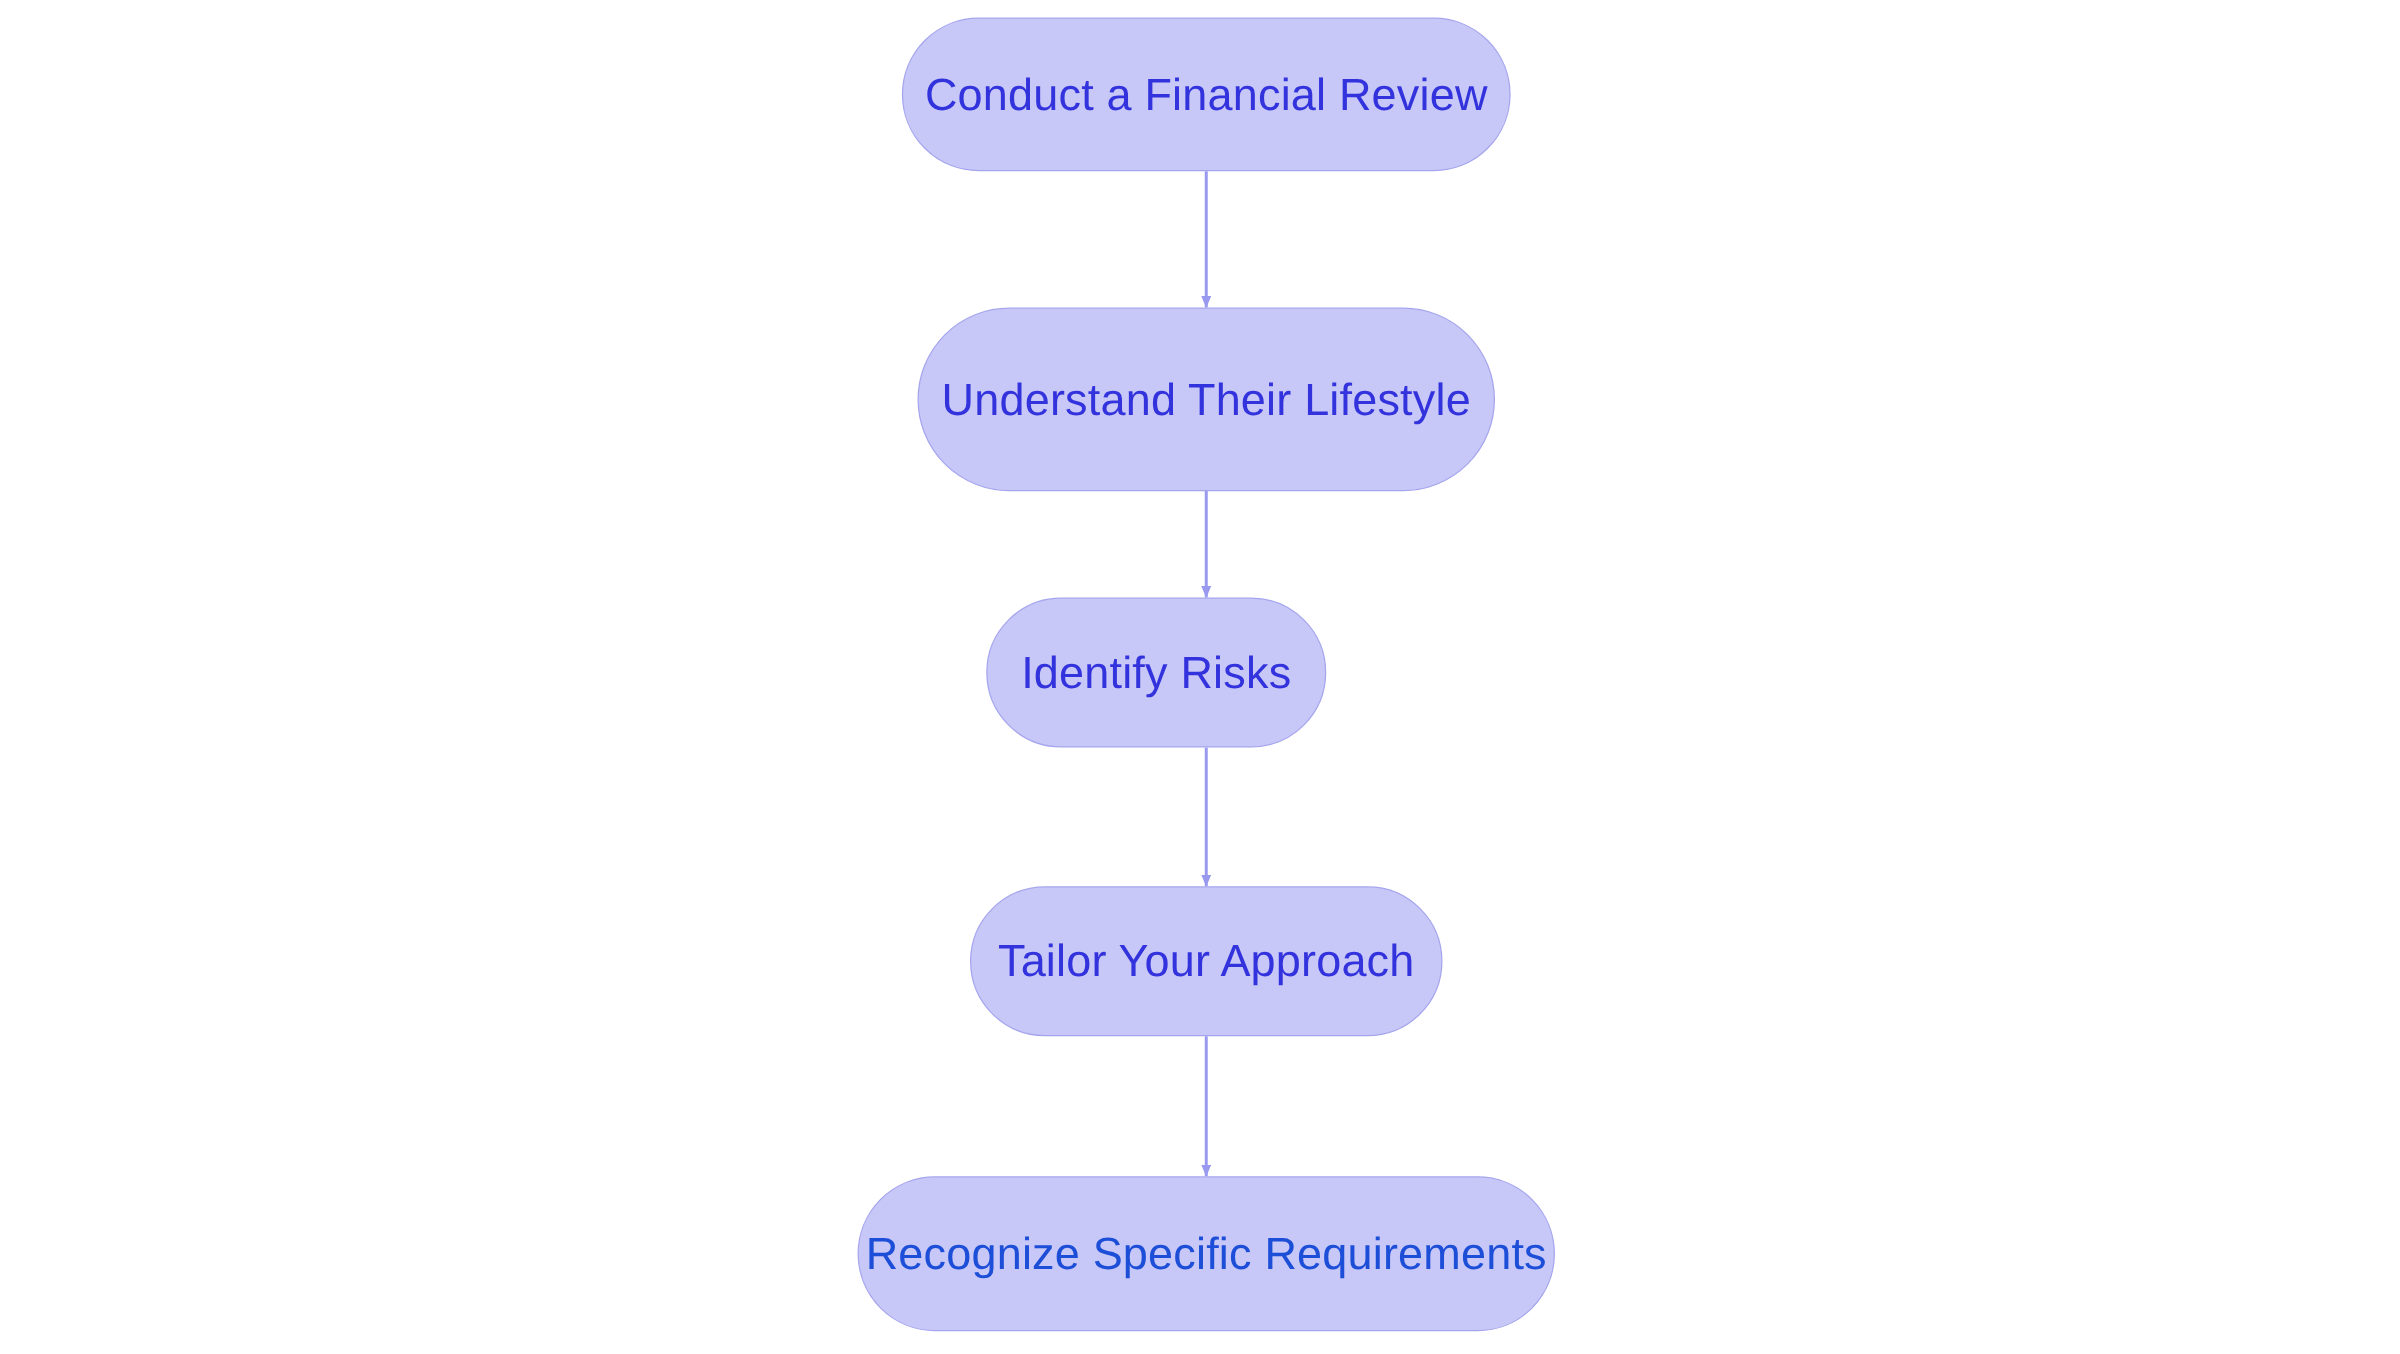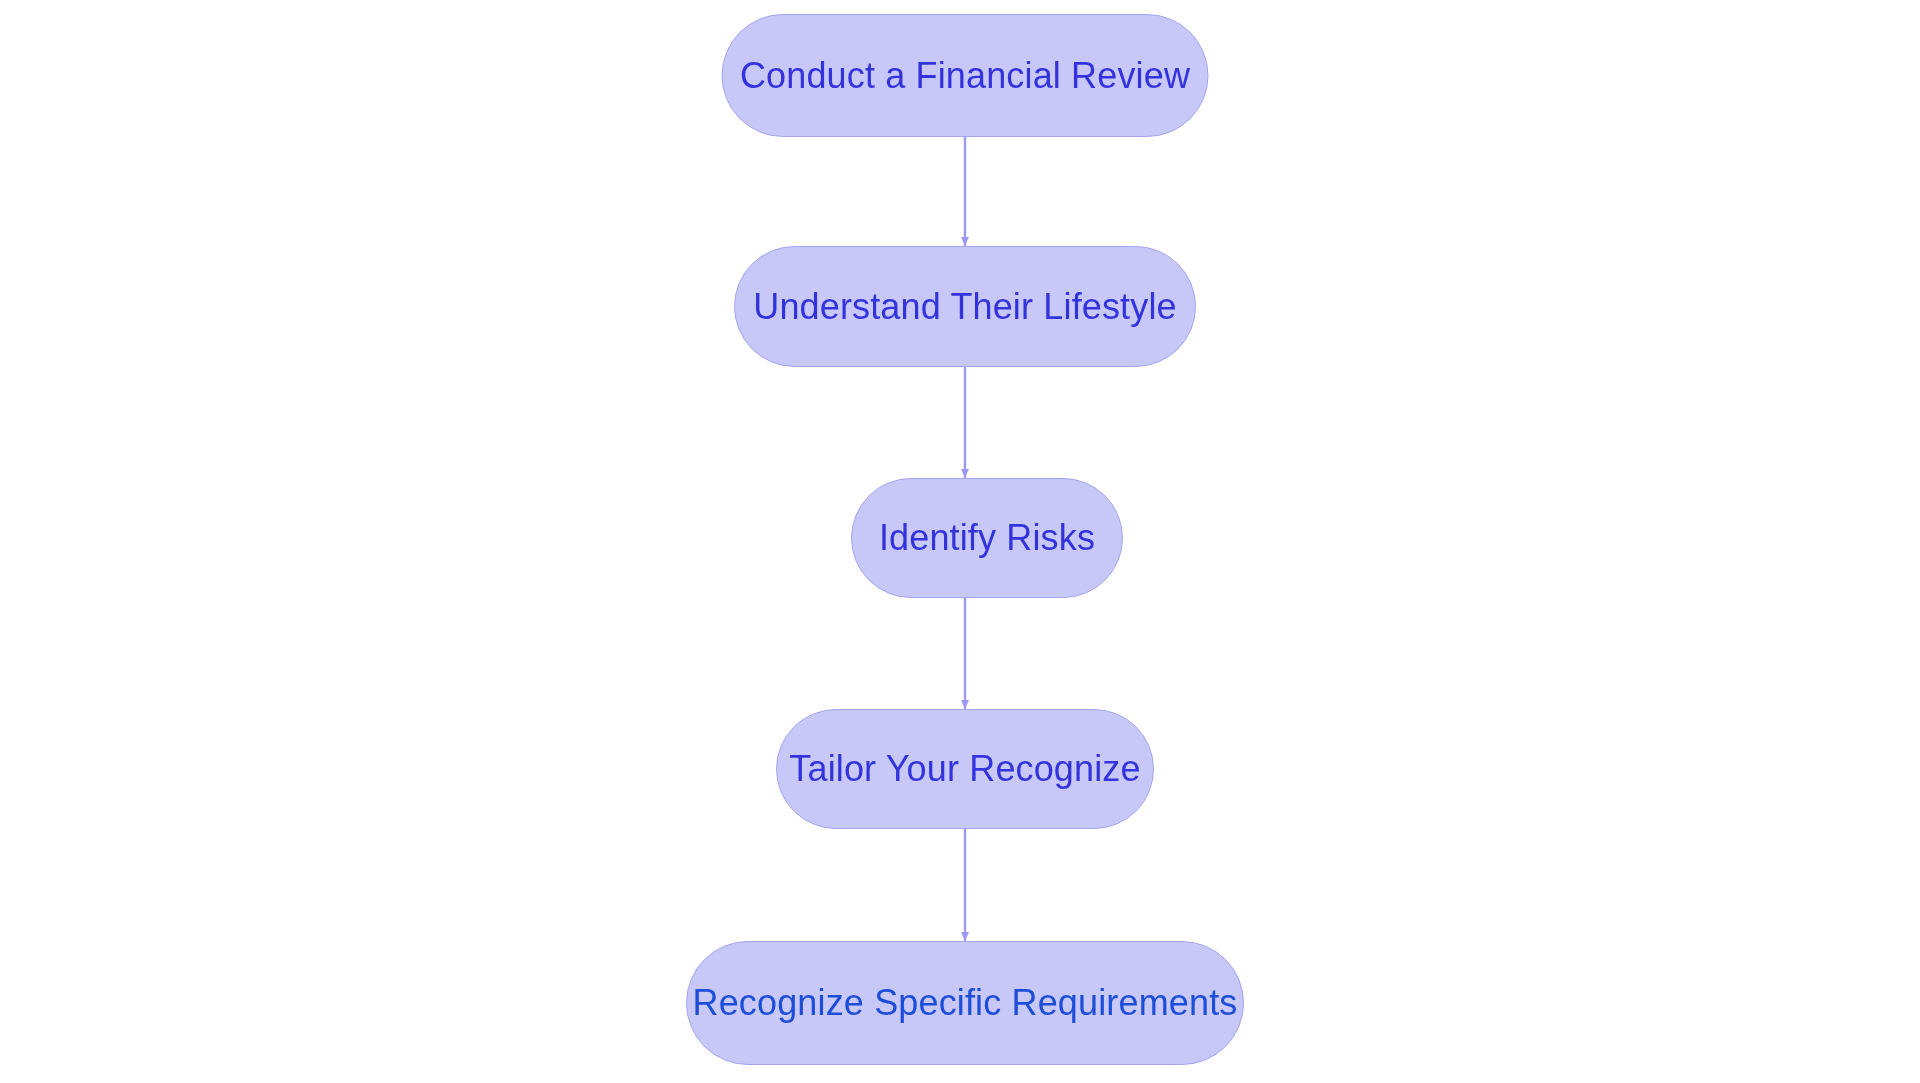--- a/index.html
+++ b/index.html
@@ -79,27 +79,27 @@
         <line x1="965" y1="367" x2="965" y2="478" stroke="#9999f0" stroke-width="2.4" marker-end="url(#arrowhead)"></line>
         <line x1="965" y1="598" x2="965" y2="709" stroke="#9999f0" stroke-width="2.4" marker-end="url(#arrowhead)"></line>
         <line x1="965" y1="829" x2="965" y2="941" stroke="#9999f0" stroke-width="2.4" marker-end="url(#arrowhead)"></line>
       </g>
   </svg>
 
   <div id="nodes-layer">
       <div class="flow-node" style="left: 965px; top: 14px; width: 487px; height: 123px; background: rgb(200, 200, 248); border-color: rgb(165, 165, 238);">
         <span class="flow-node-label" style="color: rgb(51, 51, 221);">Conduct a Financial Review</span>
       </div>
-      <div class="flow-node" style="left: 965px; top: 246px; width: 462px; height: 121px; background: rgb(200, 200, 248); border-color: rgb(165, 165, 238);">
+      <div class="flow-node" style="left: 965px; top: 246px; width: 462px; height: 147px; background: rgb(200, 200, 248); border-color: rgb(165, 165, 238);">
         <span class="flow-node-label" style="color: rgb(51, 51, 221);">Understand Their Lifestyle</span>
       </div>
-      <div class="flow-node" style="left: 987px; top: 478px; width: 272px; height: 120px; background: rgb(200, 200, 248); border-color: rgb(165, 165, 238);">
+      <div class="flow-node" style="left: 925px; top: 478px; width: 272px; height: 120px; background: rgb(200, 200, 248); border-color: rgb(165, 165, 238);">
         <span class="flow-node-label" style="color: rgb(51, 51, 221);">Identify Risks</span>
       </div>
       <div class="flow-node" style="left: 965px; top: 709px; width: 378px; height: 120px; background: rgb(200, 200, 248); border-color: rgb(165, 165, 238);">
-        <span class="flow-node-label" style="color: rgb(51, 51, 221);">Tailor Your Recognize</span>
+        <span class="flow-node-label" style="color: rgb(51, 51, 221);">Tailor Your Approach</span>
       </div>
       <div class="flow-node" style="left: 965px; top: 941px; width: 558px; height: 124px; background: rgb(200, 200, 248); border-color: rgb(165, 165, 238);">
         <span class="flow-node-label" style="color: #1d4ed8;">Recognize Specific Requirements</span>
       </div>
     </div>
 
 </div>
 
 </body></html>

